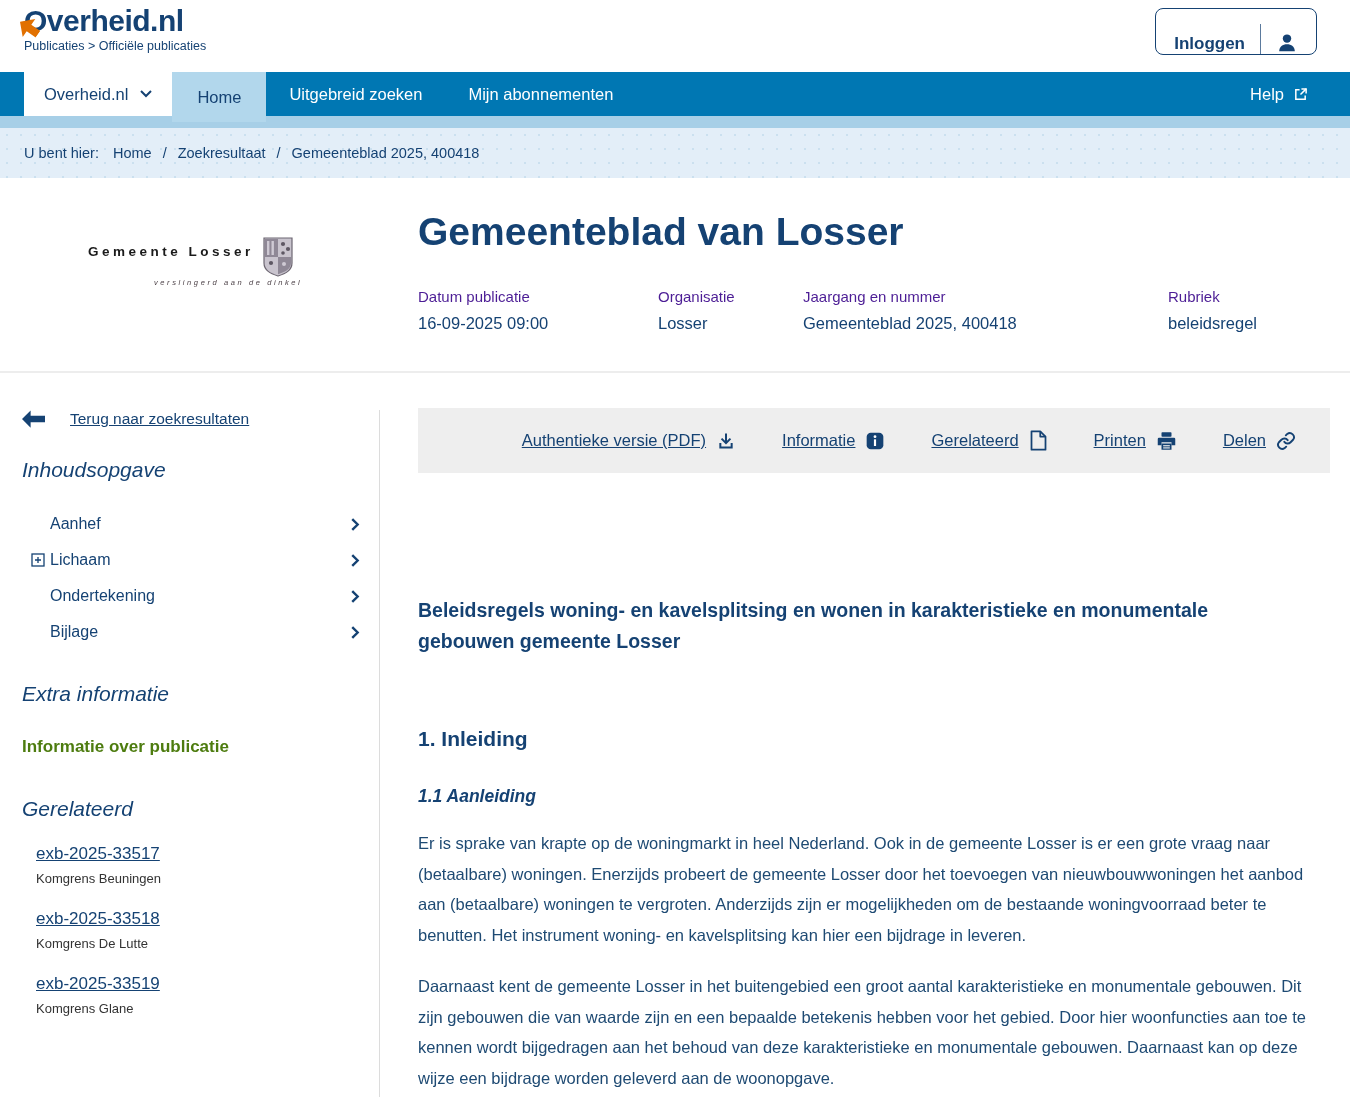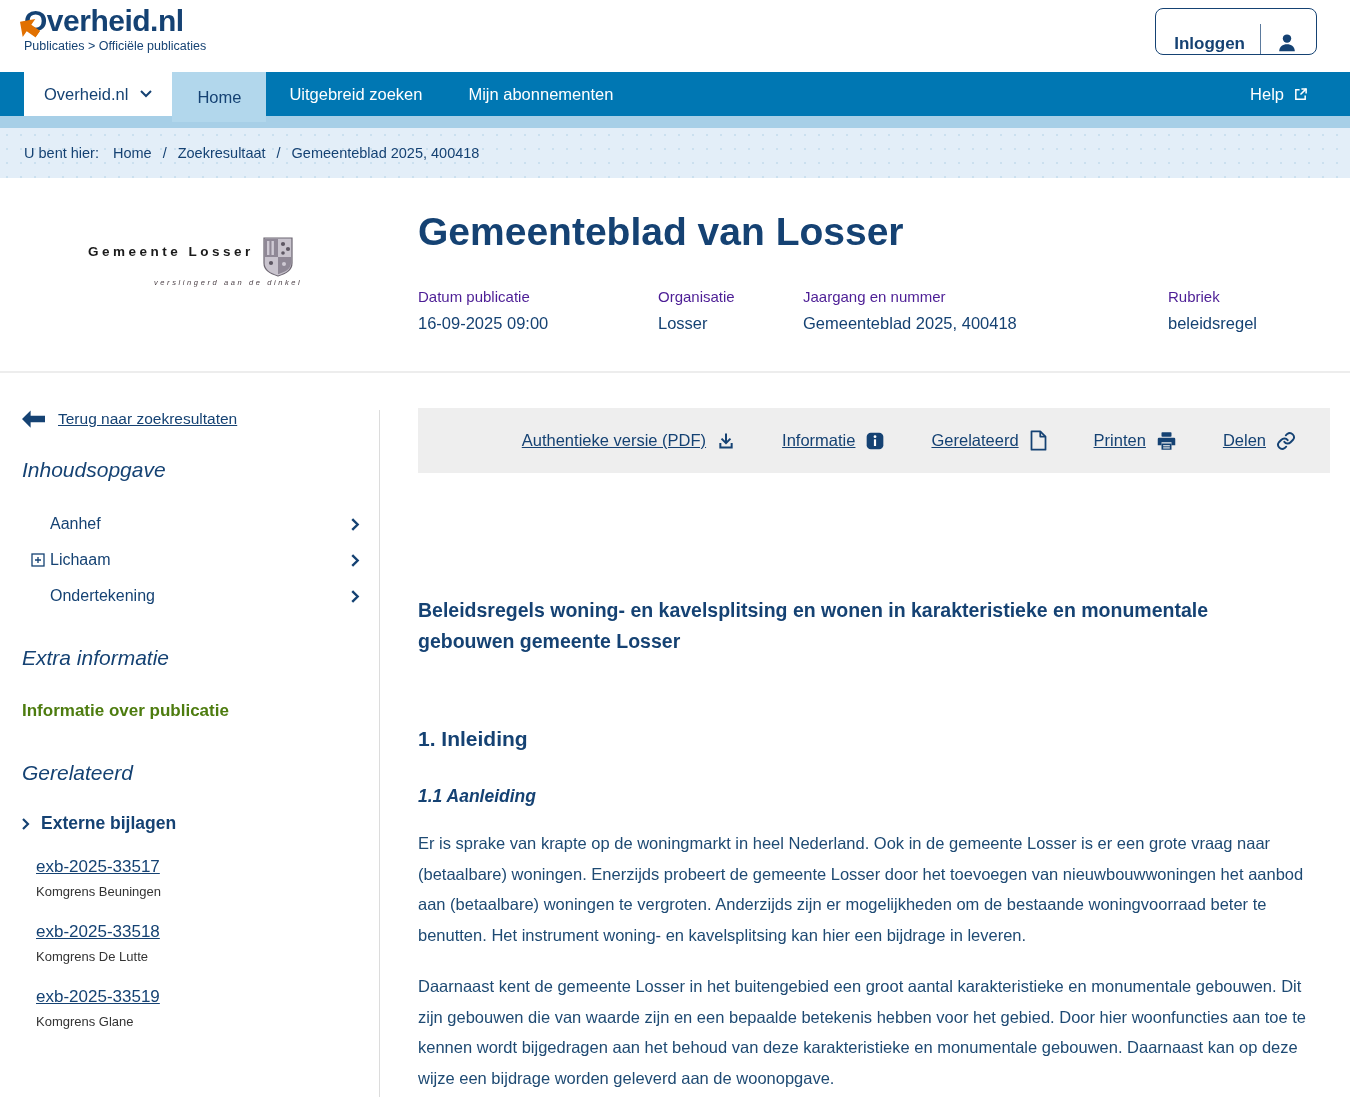--- a/index.html
+++ b/index.html
@@ -51,21 +51,21 @@
   .pub-logo-tagline { margin-left:66px; font-size:7.5px; letter-spacing:2.6px; color:#4a3f45; font-style:italic; white-space:nowrap; }
   .page-title { position:absolute; left:418px; top:210px; font-size:39px; font-weight:700; color:#154273; }
   .meta-row { position:absolute; left:418px; top:288px; display:flex; }
   .meta-col .m-label { font-size:15px; color:#4c1d95; margin-bottom:9px; }
   .meta-col .m-value { font-size:16.5px; color:#154273; }
   .meta-col:nth-child(1){ width:240px; } .meta-col:nth-child(2){ width:145px; } .meta-col:nth-child(3){ width:365px; }
   .header-divider { position:absolute; top:371px; left:0; width:100%; height:2px; background:#ededed; }
 
   
   .sidebar { position:absolute; left:22px; top:410px; width:342px; }
-  .back-link { display:flex; align-items:center; gap:13px; }
+  .back-link { display:flex; align-items:center; gap:25px; }
   .back-link a { font-size:15.5px; text-decoration:underline; }
   .side-heading { font-style:italic; font-weight:500; font-size:21px; color:#154273; }
   .toc-title { margin-top:30px; }
   .toc-list { margin-top:24px; }
   .toc-item { display:flex; align-items:center; height:36px; }
   .toc-icon-slot { width:28px; padding-left:9px; display:flex; align-items:center; }
   .toc-label { font-size:16px; color:#154273; flex:1; }
   .toc-chevron { padding-right:4px; display:flex; align-items:center; }
   .extra-title { margin-top:32px; }
   .extra-link { display:block; margin-top:31px; font-size:17px; font-weight:700; color:#4d7c0f; }
@@ -217,33 +217,36 @@
     </div>
     <div class="toc-item">
       <span class="toc-icon-slot"></span>
       <span class="toc-label">Ondertekening</span>
       <span class="toc-chevron">
         <svg width="9" height="13" viewBox="0 0 8 12" fill="none">
             <path d="M1 1l5 5-5 5" stroke="#154273" stroke-width="2.2"></path>
           </svg>
       </span>
     </div>
+    <div class="toc-item">
+      <span class="toc-icon-slot"></span>
+      <span class="toc-label">Bijlage</span>
+      <span class="toc-chevron">
+        <svg width="9" height="13" viewBox="0 0 8 12" fill="none">
+            <path d="M1 1l5 5-5 5" stroke="#154273" stroke-width="2.2"></path>
+          </svg>
+      </span>
+    </div>
   </div>
 
   <div class="side-heading extra-title">Extra informatie</div>
   <a class="extra-link">Informatie over publicatie</a>
 
   <div class="side-heading related-title">Gerelateerd</div>
 
-  <div class="related-group">
-    <svg width="8" height="12" viewBox="0 0 8 12" fill="none">
-      <path d="M1 1l5 5-5 5" stroke="#154273" stroke-width="2.2"></path>
-    </svg>
-    <span class="related-group-label">Externe bijlagen</span>
-  </div>
 
   <div class="attachment">
     <a>exb-2025-33517</a>
     <div class="caption">Komgrens Beuningen</div>
   </div>
   <div class="attachment">
     <a>exb-2025-33518</a>
     <div class="caption">Komgrens De Lutte</div>
   </div>
   <div class="attachment">

